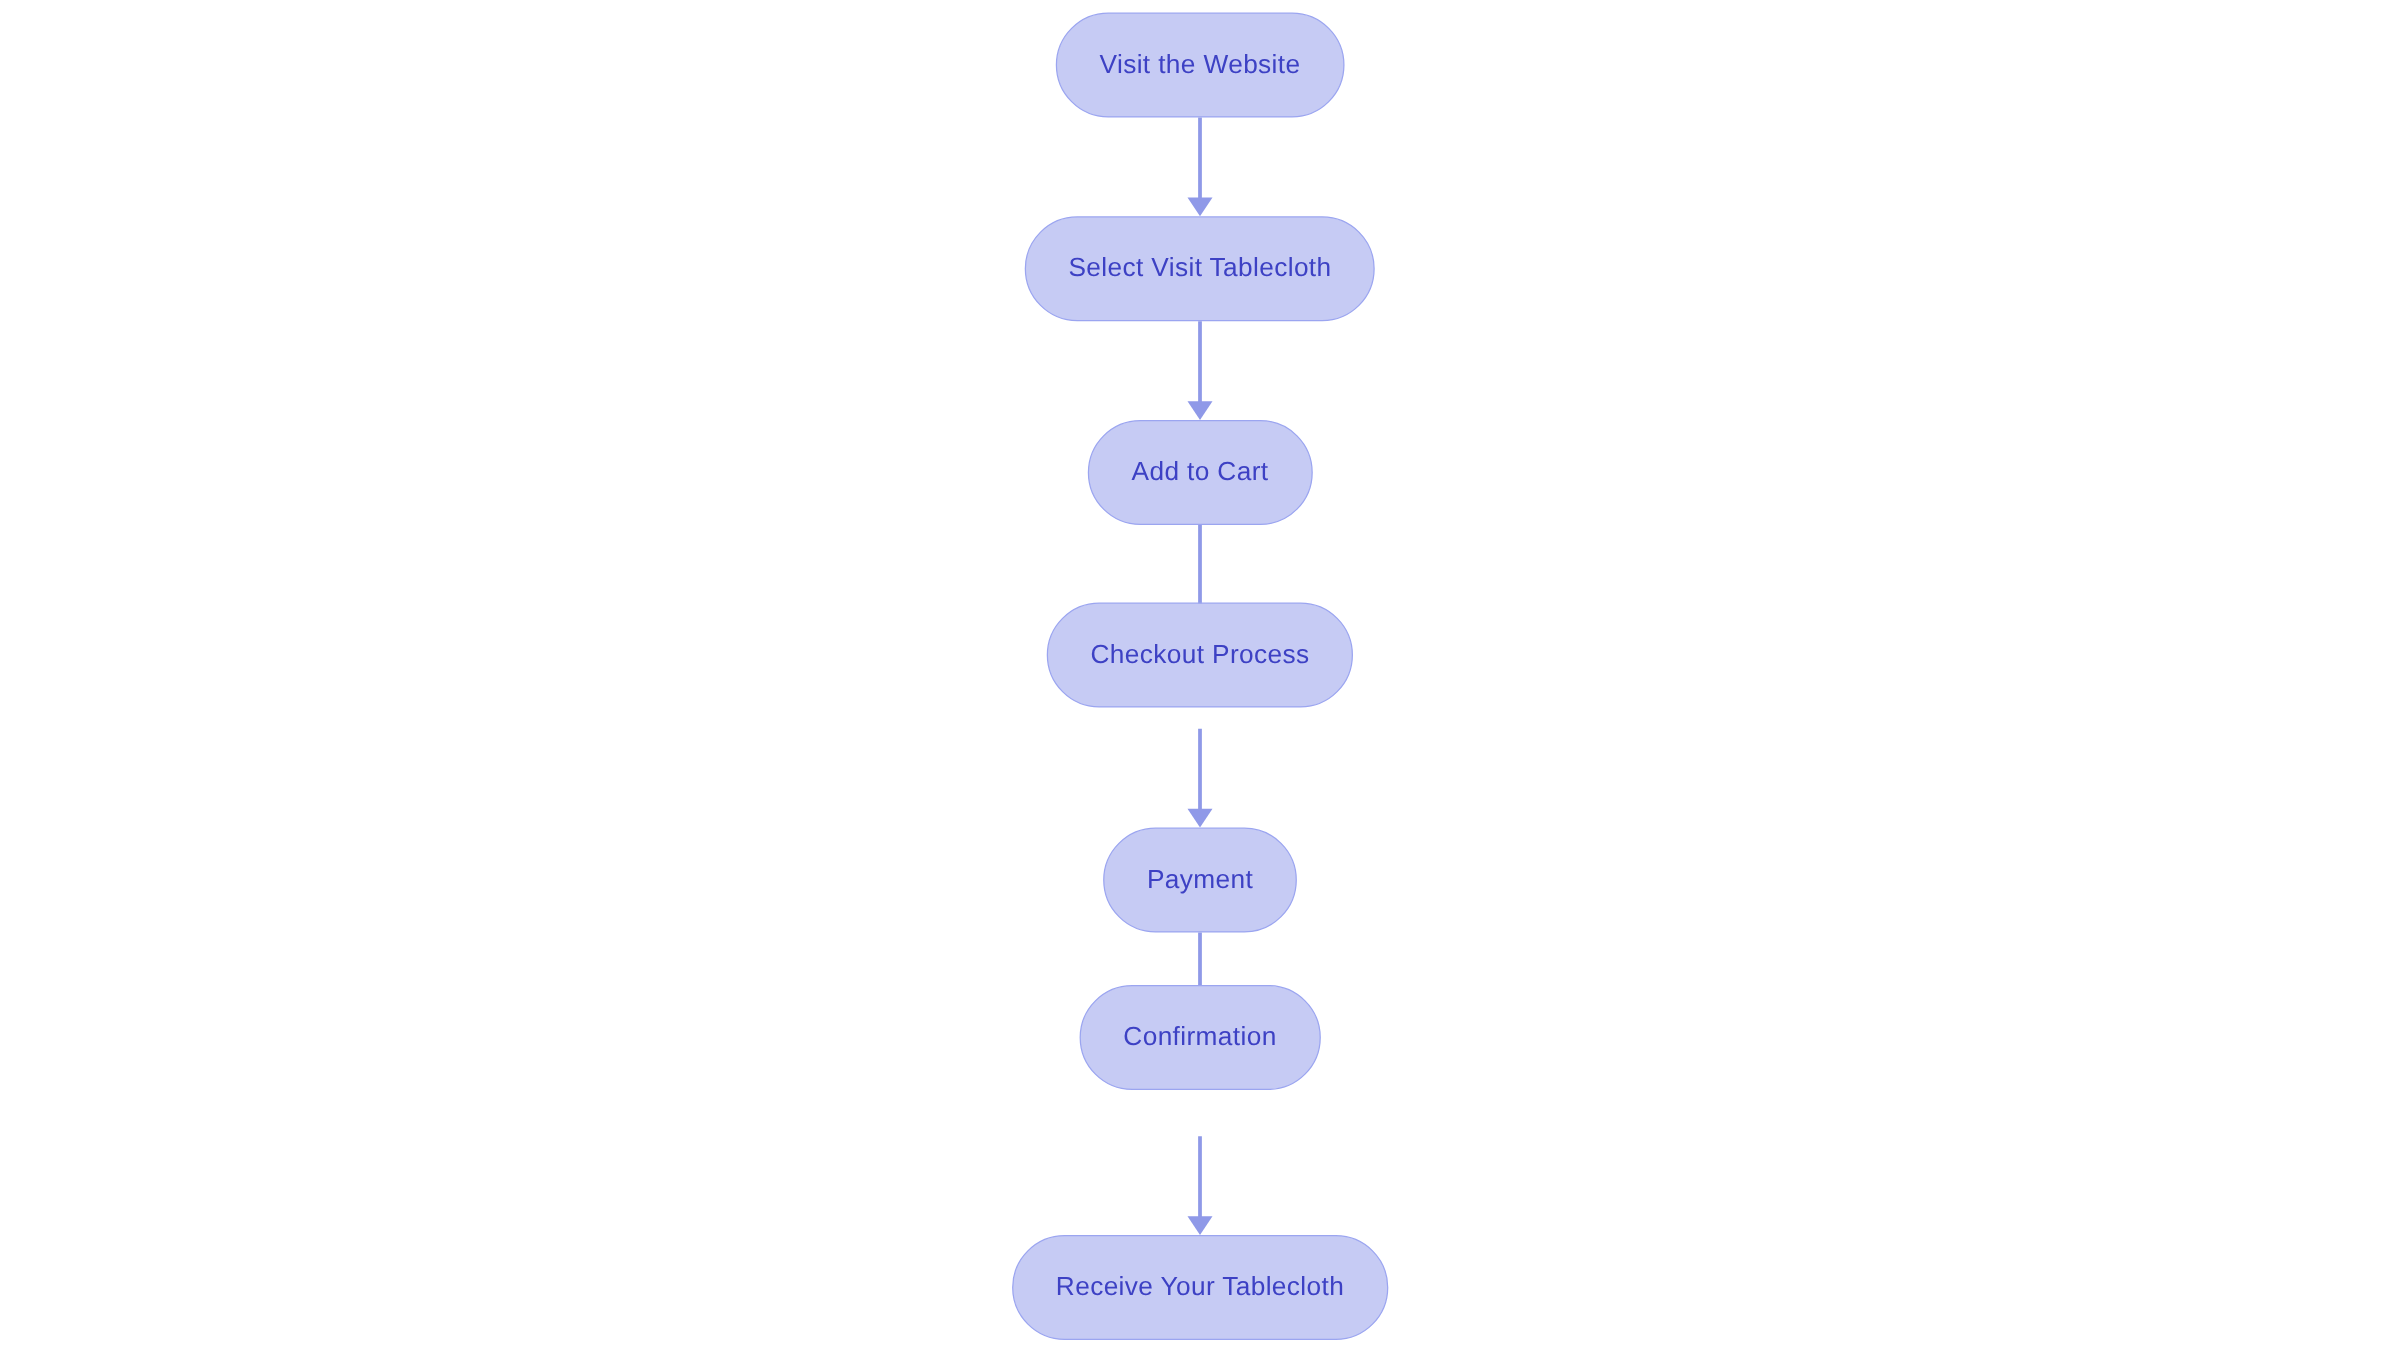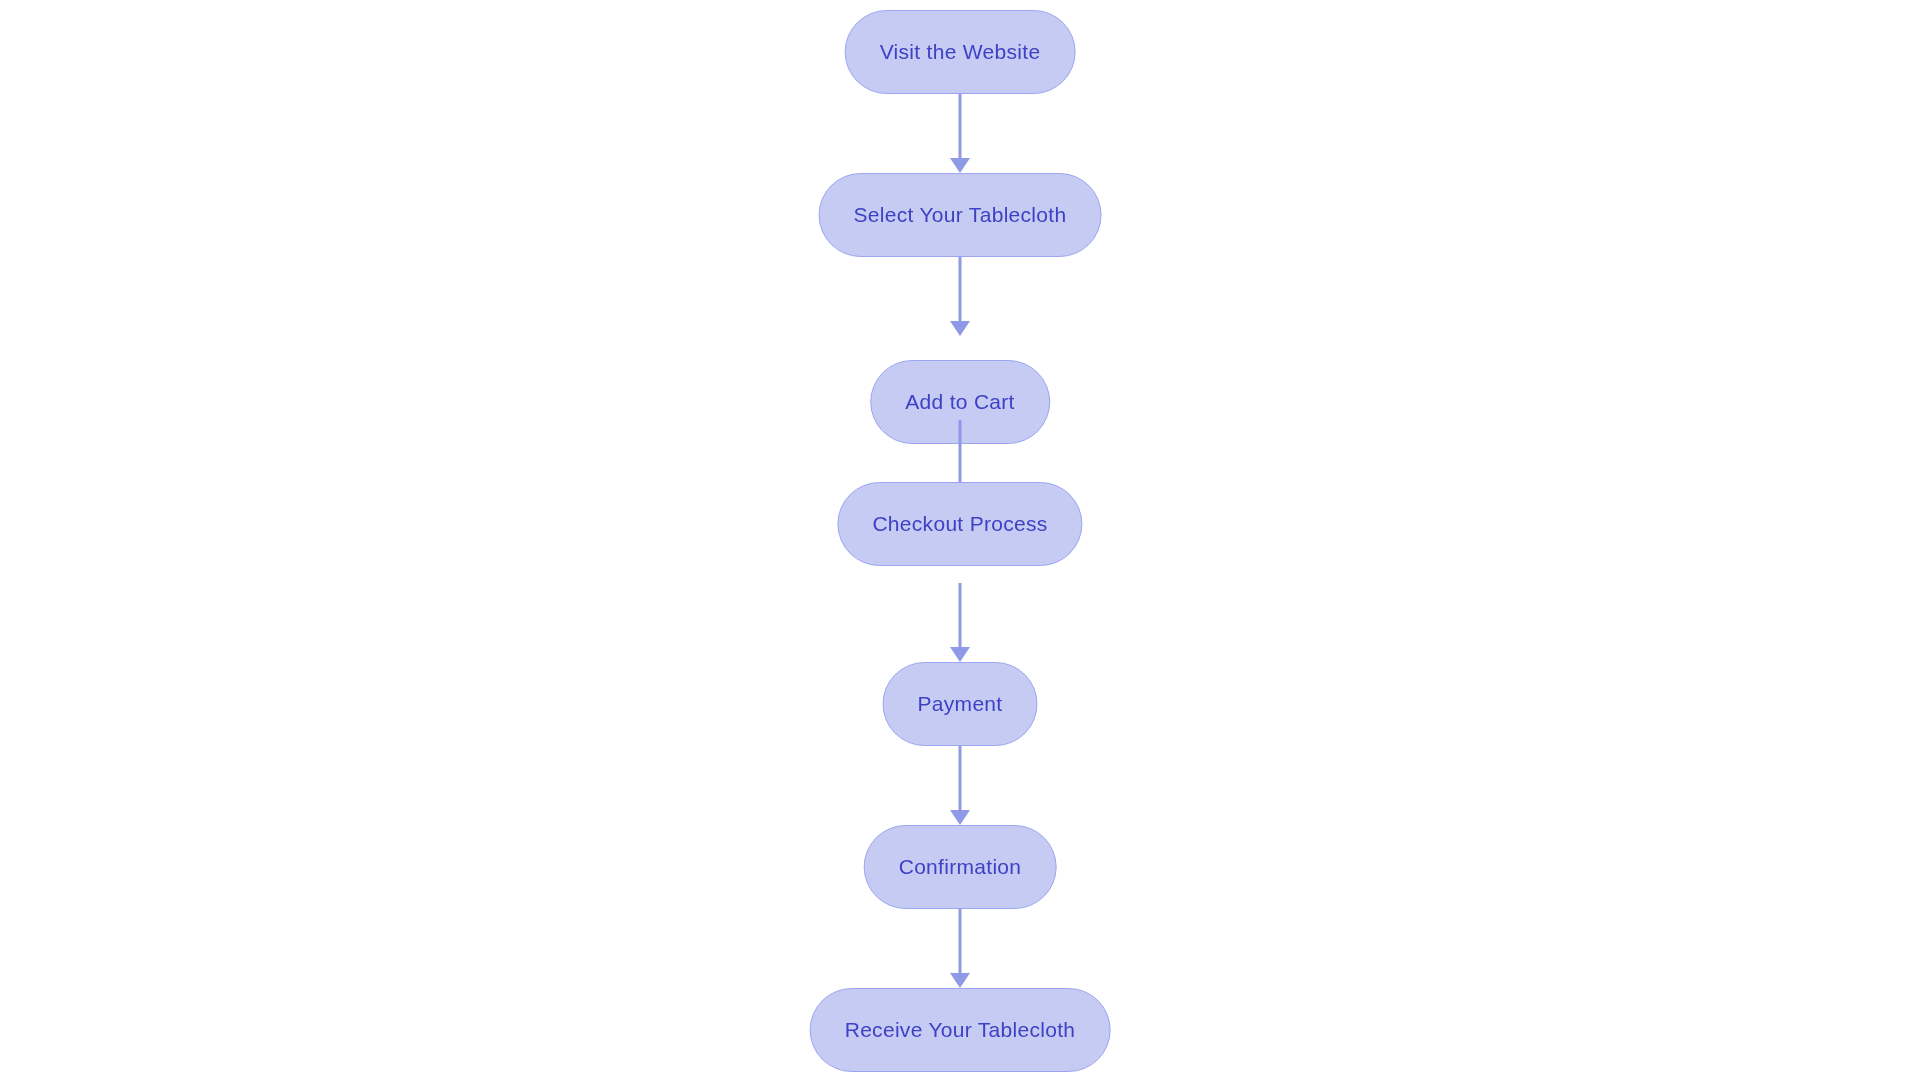--- a/index.html
+++ b/index.html
@@ -59,41 +59,41 @@
     bottom: 0;
     width: 0;
     height: 0;
     border-left: 10px solid transparent;
     border-right: 10px solid transparent;
     border-top: 15px solid var(--arrow, #8f99e8);
   }
   
   .n1 { top: 10px; }  .a1 { top: 94px; }
   .n2 { top: 173px; } .a2 { top: 257px; }
-  .n3 { top: 336px; margin-top: 24px; } .a3 { top: 420px; }
+  .n3 { top: 336px; } .a3 { top: 420px; }
   .n4 { top: 482px; } .a4 { top: 583px; }
   .n5 { top: 662px; justify-content: center; } .a5 { top: 746px; }
-  .n6 { top: 825px; } .a6 { top: 909px; }
+  .n6 { top: 788px; } .a6 { top: 909px; }
   .n7 { top: 988px; }
 </style>
 </head>
 <body>
 
 <div class="canvas">
 
   <div class="node n1">
     <span class="node-label">Visit the Website</span>
   </div>
   <div class="arrow a1">
     <div class="arrow-line"></div>
     <div class="arrow-head"></div>
   </div>
 
   <div class="node n2">
-    <span class="node-label">Select Your Tablecloth</span>
+    <span class="node-label">Select Visit Tablecloth</span>
   </div>
   <div class="arrow a2">
     <div class="arrow-line"></div>
     <div class="arrow-head"></div>
   </div>
 
   <div class="node n3">
     <span class="node-label">Add to Cart</span>
   </div>
   <div class="arrow a3">

